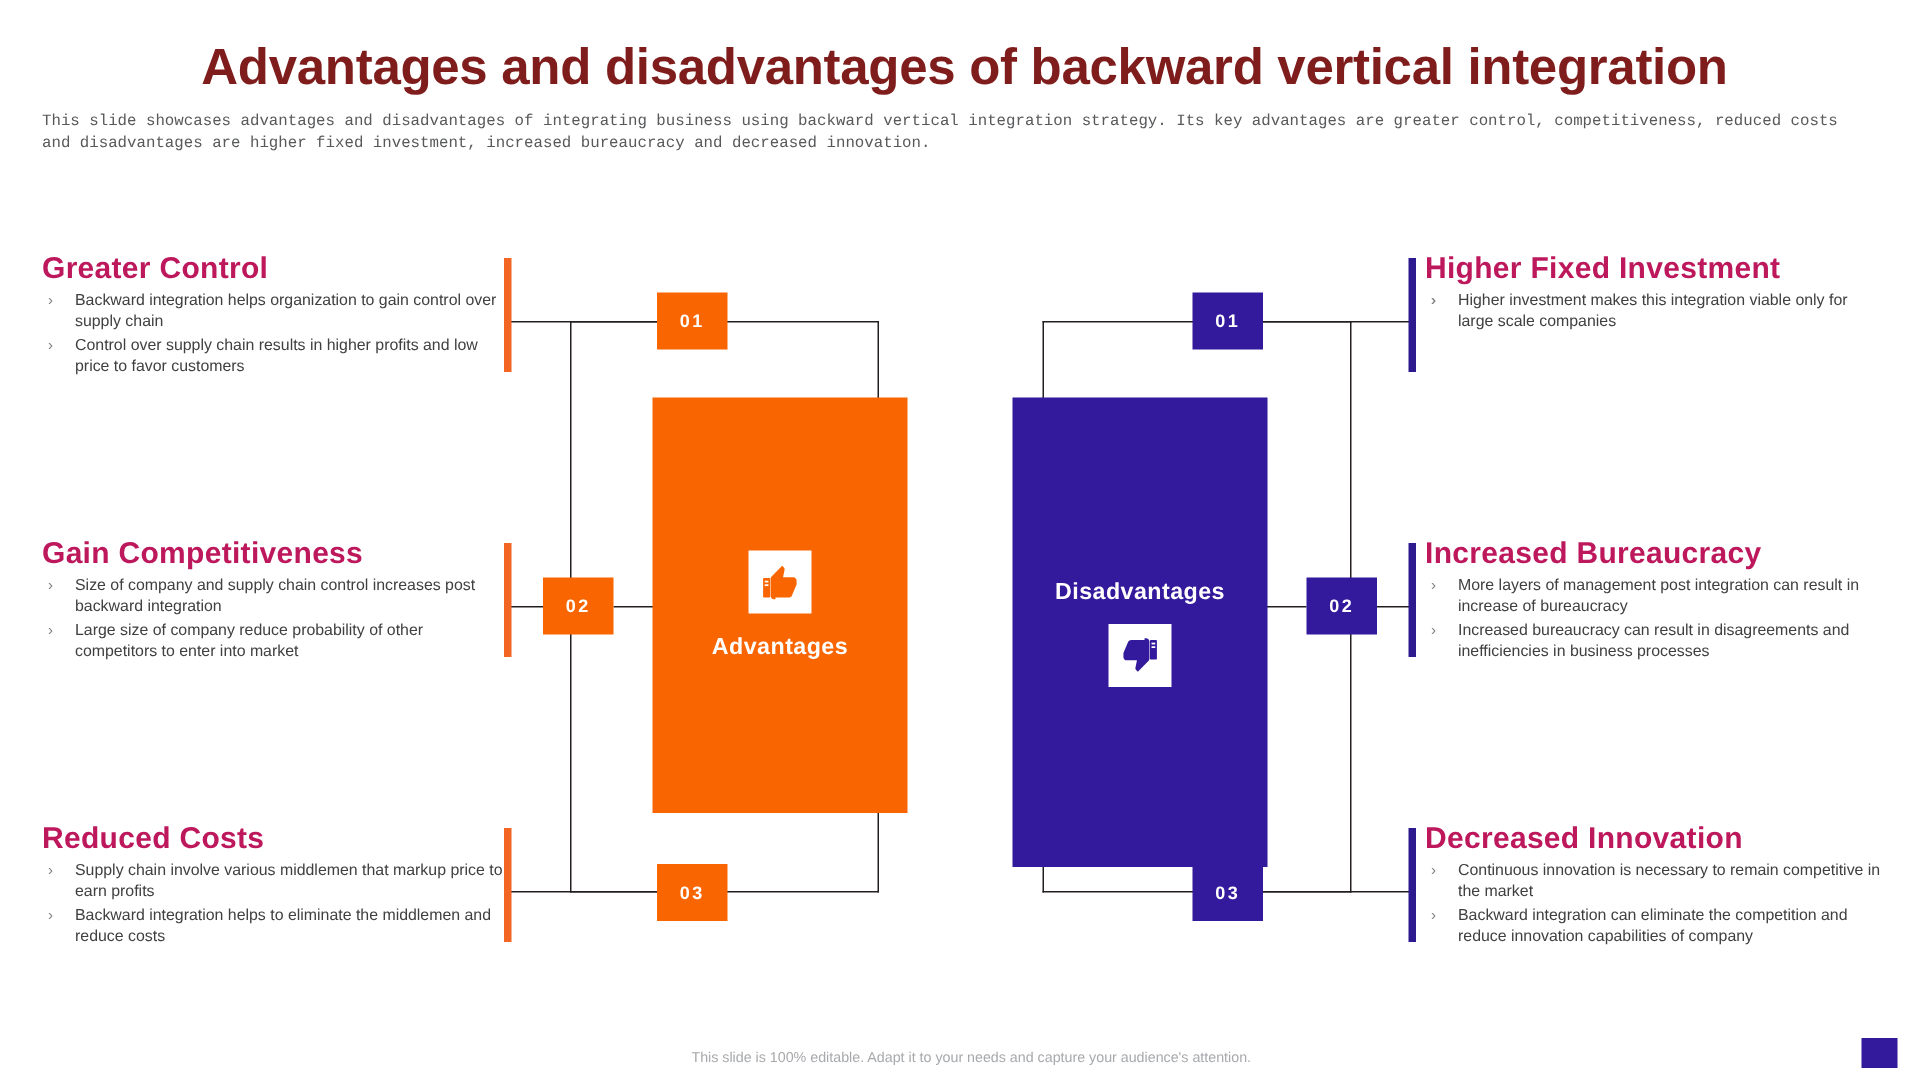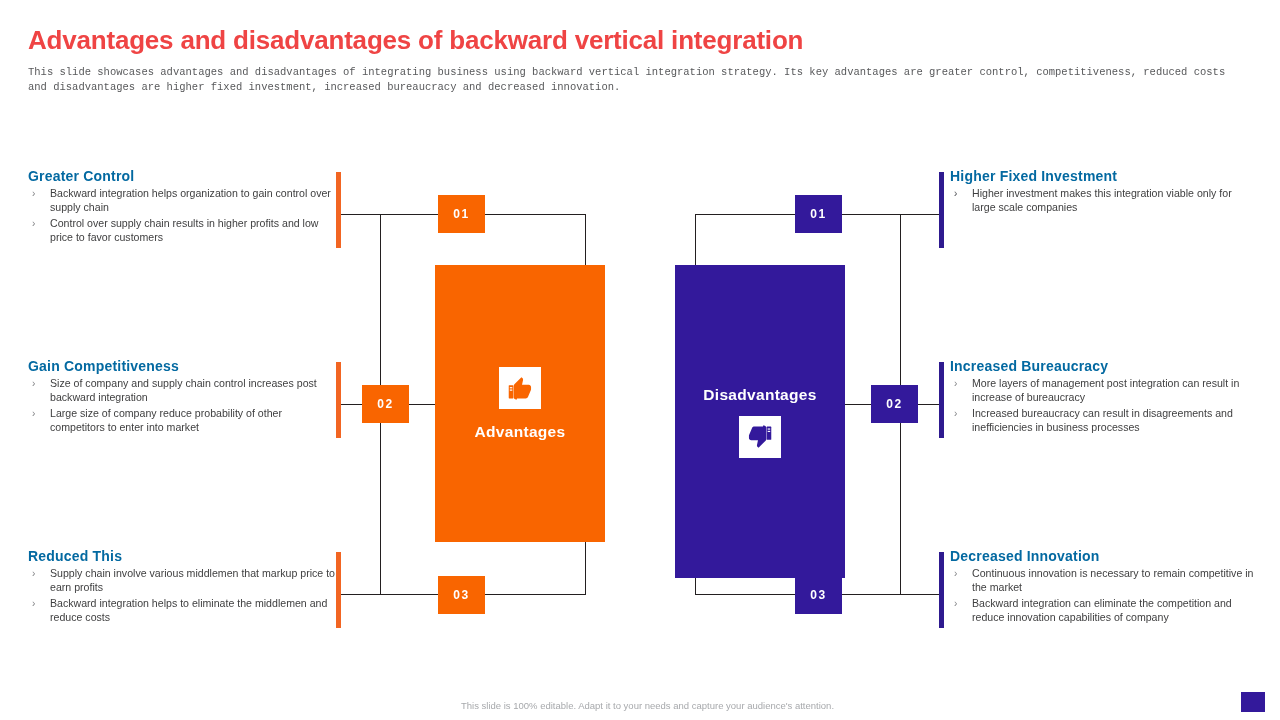--- a/index.html
+++ b/index.html
@@ -22,26 +22,27 @@
 
   
   #header {
     position: absolute;
     left: 28px;
     top: 26px;
     width: 1230px;
   }
 
   #slide-title {
-    font-size: 26px;
+    font-size: 34px;
     font-weight: bold;
-    color: #ef4444;
+    color: #7f1d1d;
     letter-spacing: -0.2px;
     line-height: 1.12;
     white-space: nowrap;
+    text-align: center;
   }
 
   #slide-subtitle {
     margin-top: 10px;
     font-size: 10.5px;
     line-height: 1.45;
     color: #58595b;
     width: 1218px;
     font-family: Liberation Mono, monospace;
   }
@@ -50,23 +51,23 @@
   .text-col { position: absolute; }
   #col-left  { left: 28px;  top: 168px; width: 310px; }
   #col-right { left: 950px; top: 168px; width: 305px; }
 
   .text-block { position: absolute; width: 100%; }
   .text-block.slot-1 { top: 0px; }
   .text-block.slot-2 { top: 190px; }
   .text-block.slot-3 { top: 380px; }
 
   .block-heading {
-    font-size: 14px;
+    font-size: 20px;
     font-weight: bold;
-    color: #0369a1;
+    color: #be185d;
     letter-spacing: 0.2px;
     margin-bottom: 3px;
   }
 
   .bullet-list { list-style: none; }
 
   .bullet-item {
     position: relative;
     padding-left: 22px;
     font-size: 10.6px;
@@ -300,21 +301,21 @@
           <span>Size of company and supply chain control increases post backward integration</span>
         </li>
         <li class="bullet-item">
           <span class="bullet-chevron">›</span>
           <span>Large size of company reduce probability of other competitors to enter into market</span>
         </li>
       </ul>
     </div>
 
     <div class="text-block slot-3">
-      <div class="block-heading">Reduced This</div>
+      <div class="block-heading">Reduced Costs</div>
       <ul class="bullet-list">
         <li class="bullet-item">
           <span class="bullet-chevron">›</span>
           <span>Supply chain involve various middlemen that markup price to earn profits</span>
         </li>
         <li class="bullet-item">
           <span class="bullet-chevron">›</span>
           <span>Backward integration helps to eliminate the middlemen and reduce costs</span>
         </li>
       </ul>

